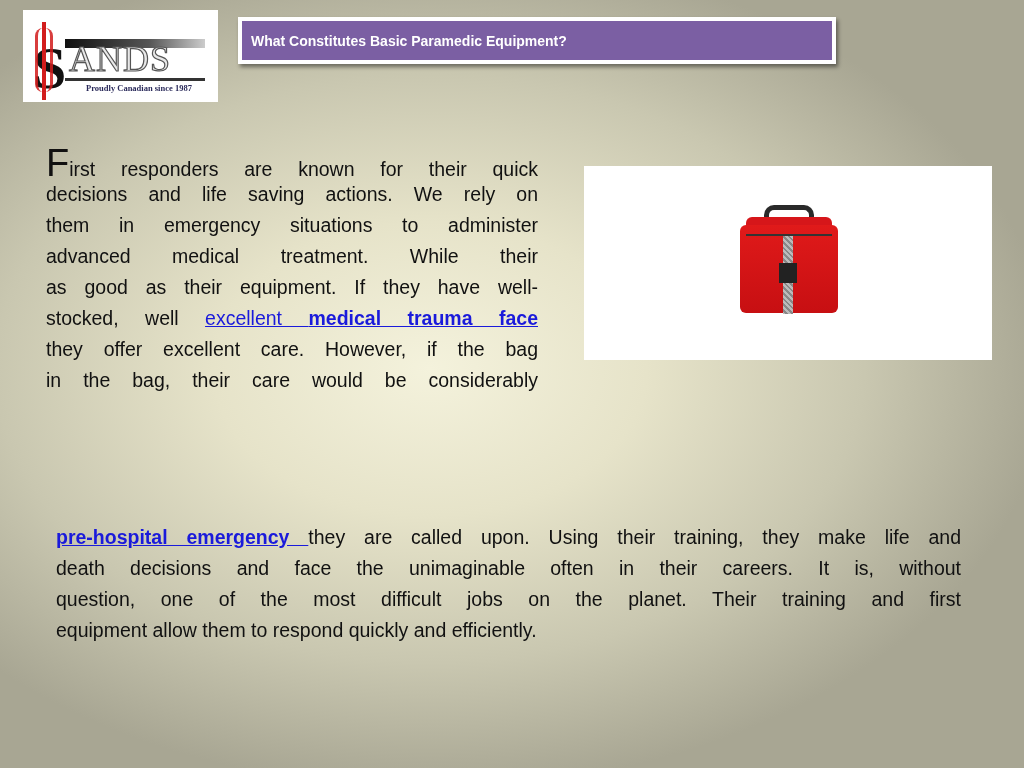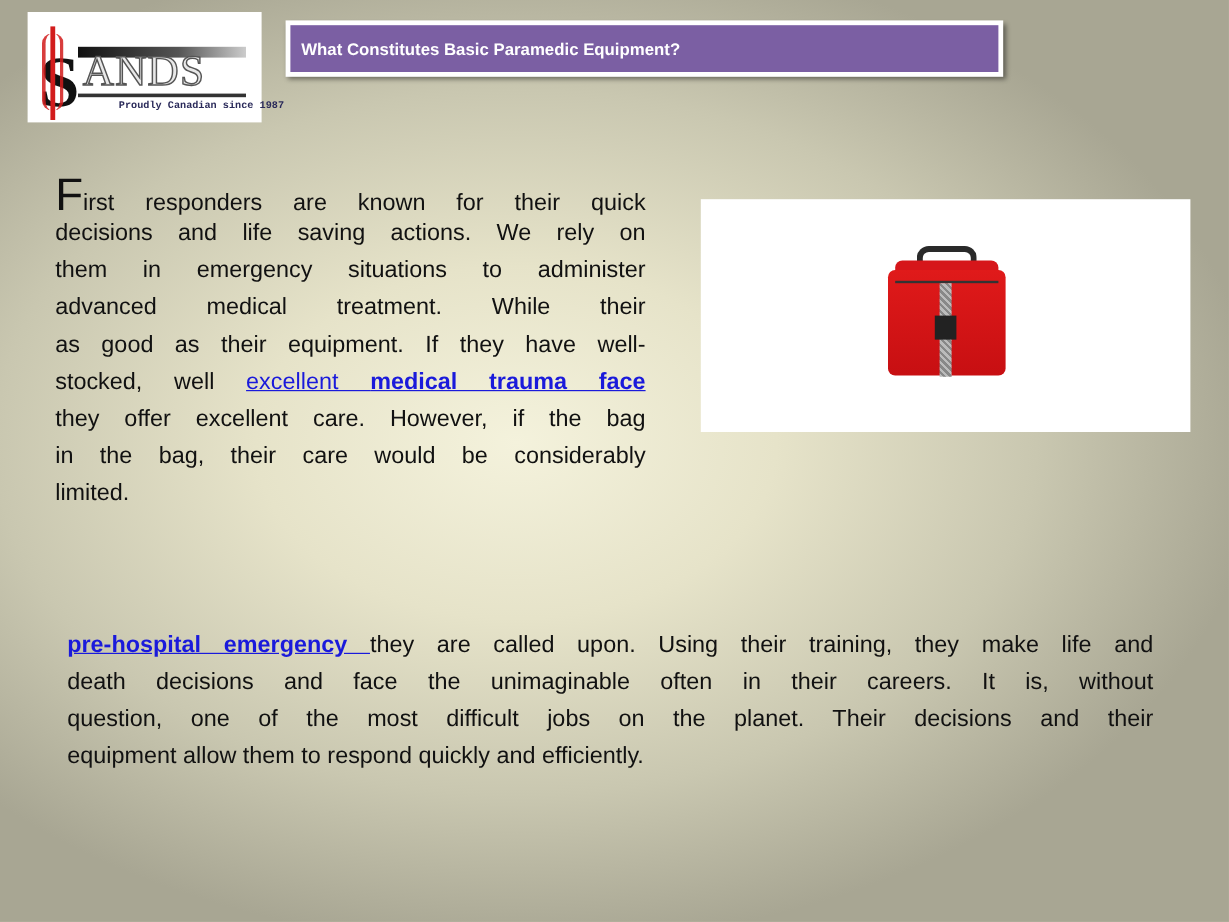--- a/index.html
+++ b/index.html
@@ -33,21 +33,21 @@
   }
   .logo-word {
     position:absolute; left:46px; top:30px; font-family:"Liberation Serif", serif;
     font-size:36px; color:#e8e8e8; letter-spacing:1px; line-height:38px;
     -webkit-text-stroke:1.2px #555;
   }
   .logo-bar2 {
     position:absolute; left:42px; top:68px; width:140px; height:3px; background:#333;
   }
   .logo-tag {
-    position:absolute; left:76px; top:73px; font-family:Liberation Mono, monospace;
+    position:absolute; left:63px; top:73px; font-family:Liberation Serif, serif;
     font-size:8.5px; font-weight:bold; color:#2a2a5a; white-space:nowrap;
   }
   .title-frame {
     position:absolute; left:238px; top:17px; width:598px; height:47px;
     background:#fff; box-sizing:border-box; padding:4px;
     box-shadow: 2px 3px 4px rgba(0,0,0,.45);
   }
   .title-inner {
     width:100%; height:100%; background:#7b5fa3; box-sizing:border-box;
     padding-left:9px; display:flex; align-items:center;
@@ -112,32 +112,31 @@
 
 <div class="para1">
   <span class="line"><span class="dropcap">F</span><span>irst responders are known for their quick</span></span>
   <span class="line">decisions and life saving actions. We rely on</span>
   <span class="line">them in emergency situations to administer</span>
   <span class="line">advanced medical treatment. While their</span>
   <span class="line">as good as their equipment. If they have well-</span>
   <span class="line"><span>stocked, well </span><a class="link" href="#"><span>excellent </span><b>medical trauma face</b></a></span>
   <span class="line">they offer excellent care. However, if the bag</span>
   <span class="line">in the bag, their care would be considerably</span>
-  <span class="line last">limited.</span>
 </div>
 
 <div class="photo-box">
   <div class="bag">
     <div class="handle"></div>
     <div class="top"></div>
     <div class="body"></div>
     <div class="zip"></div>
     <div class="strap"></div>
     <div class="tag"></div>
   </div>
 </div>
 
 <div class="para2">
   <span class="line"><a class="link" href="#"><b>pre-hospital emergency </b></a><span>they are called upon. Using their training, they make life and</span></span>
   <span class="line">death decisions and face the unimaginable often in their careers. It is, without</span>
-  <span class="line">question, one of the most difficult jobs on the planet. Their decisions and their</span>
+  <span class="line">question, one of the most difficult jobs on the planet. Their training and first</span>
   <span class="line last">equipment allow them to respond quickly and efficiently.</span>
 </div>
 
 </body></html>

